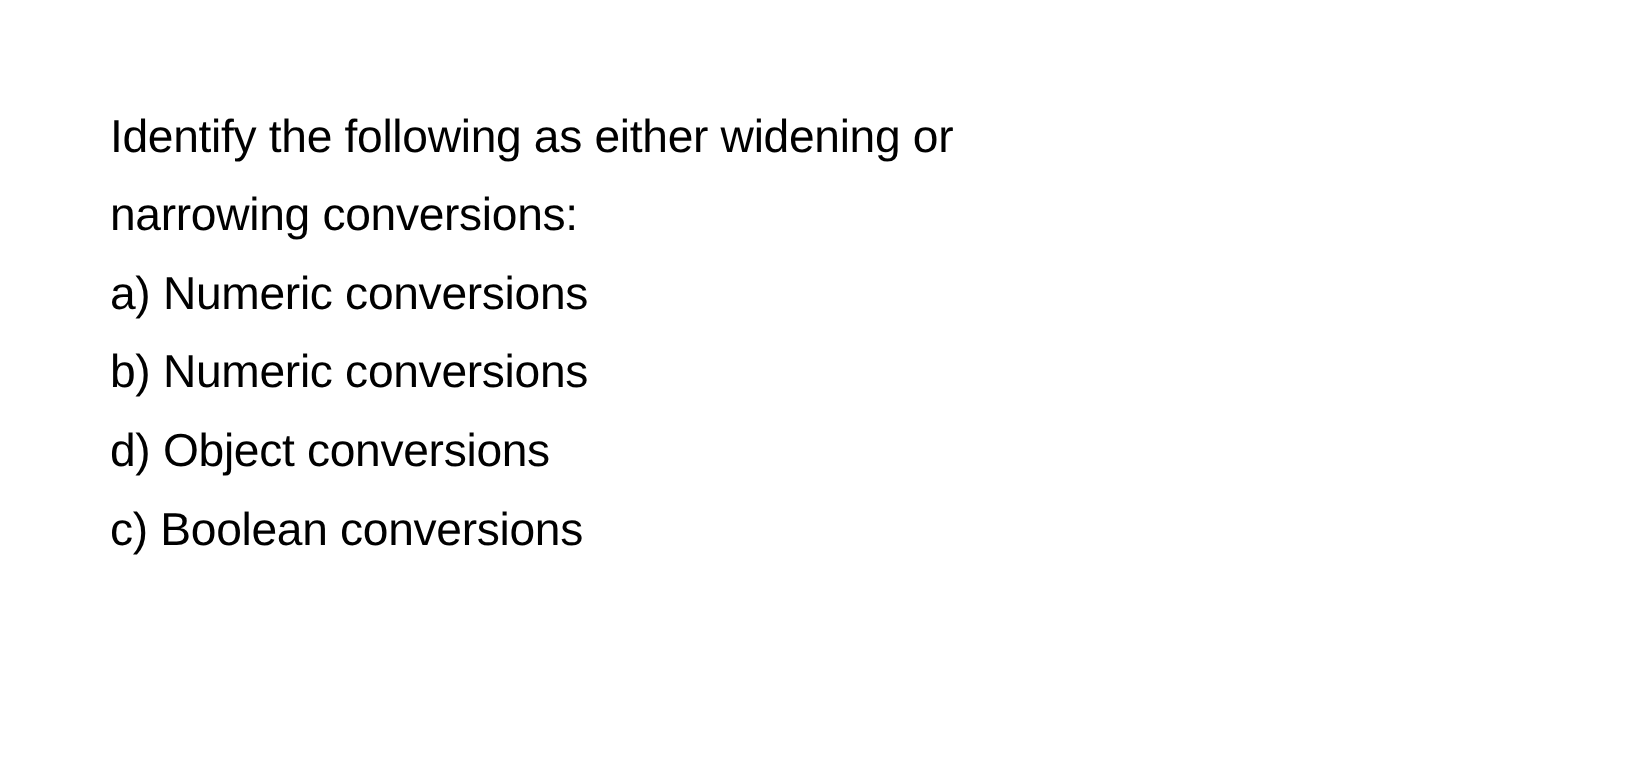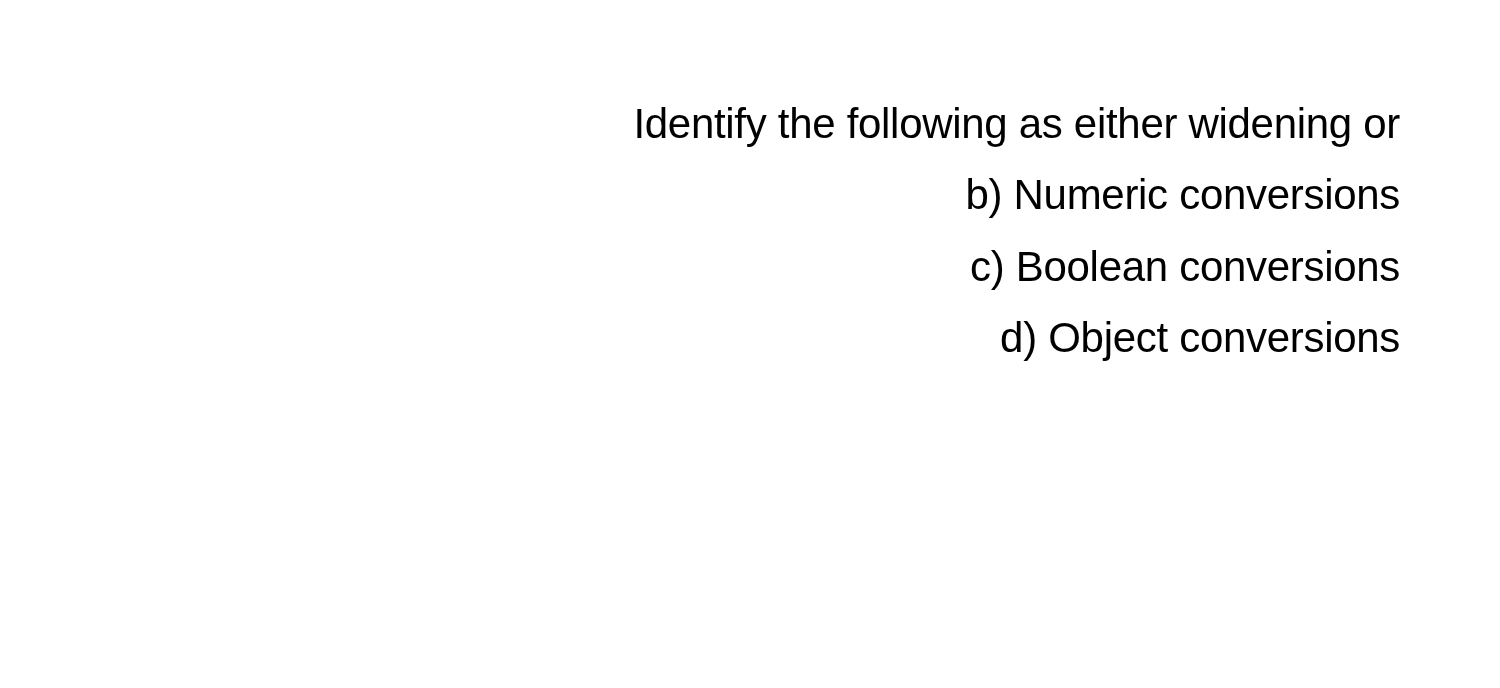--- a/index.html
+++ b/index.html
@@ -1,19 +1,18 @@
 <!DOCTYPE html>
 <html><head>
   <meta charset="utf-8">
   <style>
     * {
       margin: 0;
       padding: 0;
       box-sizing: border-box;
-      text-align: right;
     }
     body {
       width: 1500px;
       height: 688px;
       background: #ffffff;
       font-family: -apple-system, BlinkMacSystemFont, "Segoe UI", Helvetica, Arial, sans-serif;
       color: #000000;
       padding: 88px 100px;
     }
     .content {
@@ -26,25 +25,30 @@
     }
     .option {
       margin-bottom: 0;
     }
   </style>
 </head>
 <body>
 
 <div class="content">
   <div class="prompt-line">Identify the following as either widening or</div>
+  <div class="prompt-line">narrowing conversions:</div>
+  <div class="option">
+    <span>a)</span>
+    <span>Numeric conversions</span>
+  </div>
   <div class="option">
     <span>b)</span>
     <span>Numeric conversions</span>
   </div>
   <div class="option">
+    <span>d)</span>
+    <span>Object conversions</span>
+  </div>
+  <div class="option">
     <span>c)</span>
     <span>Boolean conversions</span>
-  </div>
-  <div class="option">
-    <span>d)</span>
-    <span>Object conversions</span>
   </div>
 </div>
 
 </body></html>

